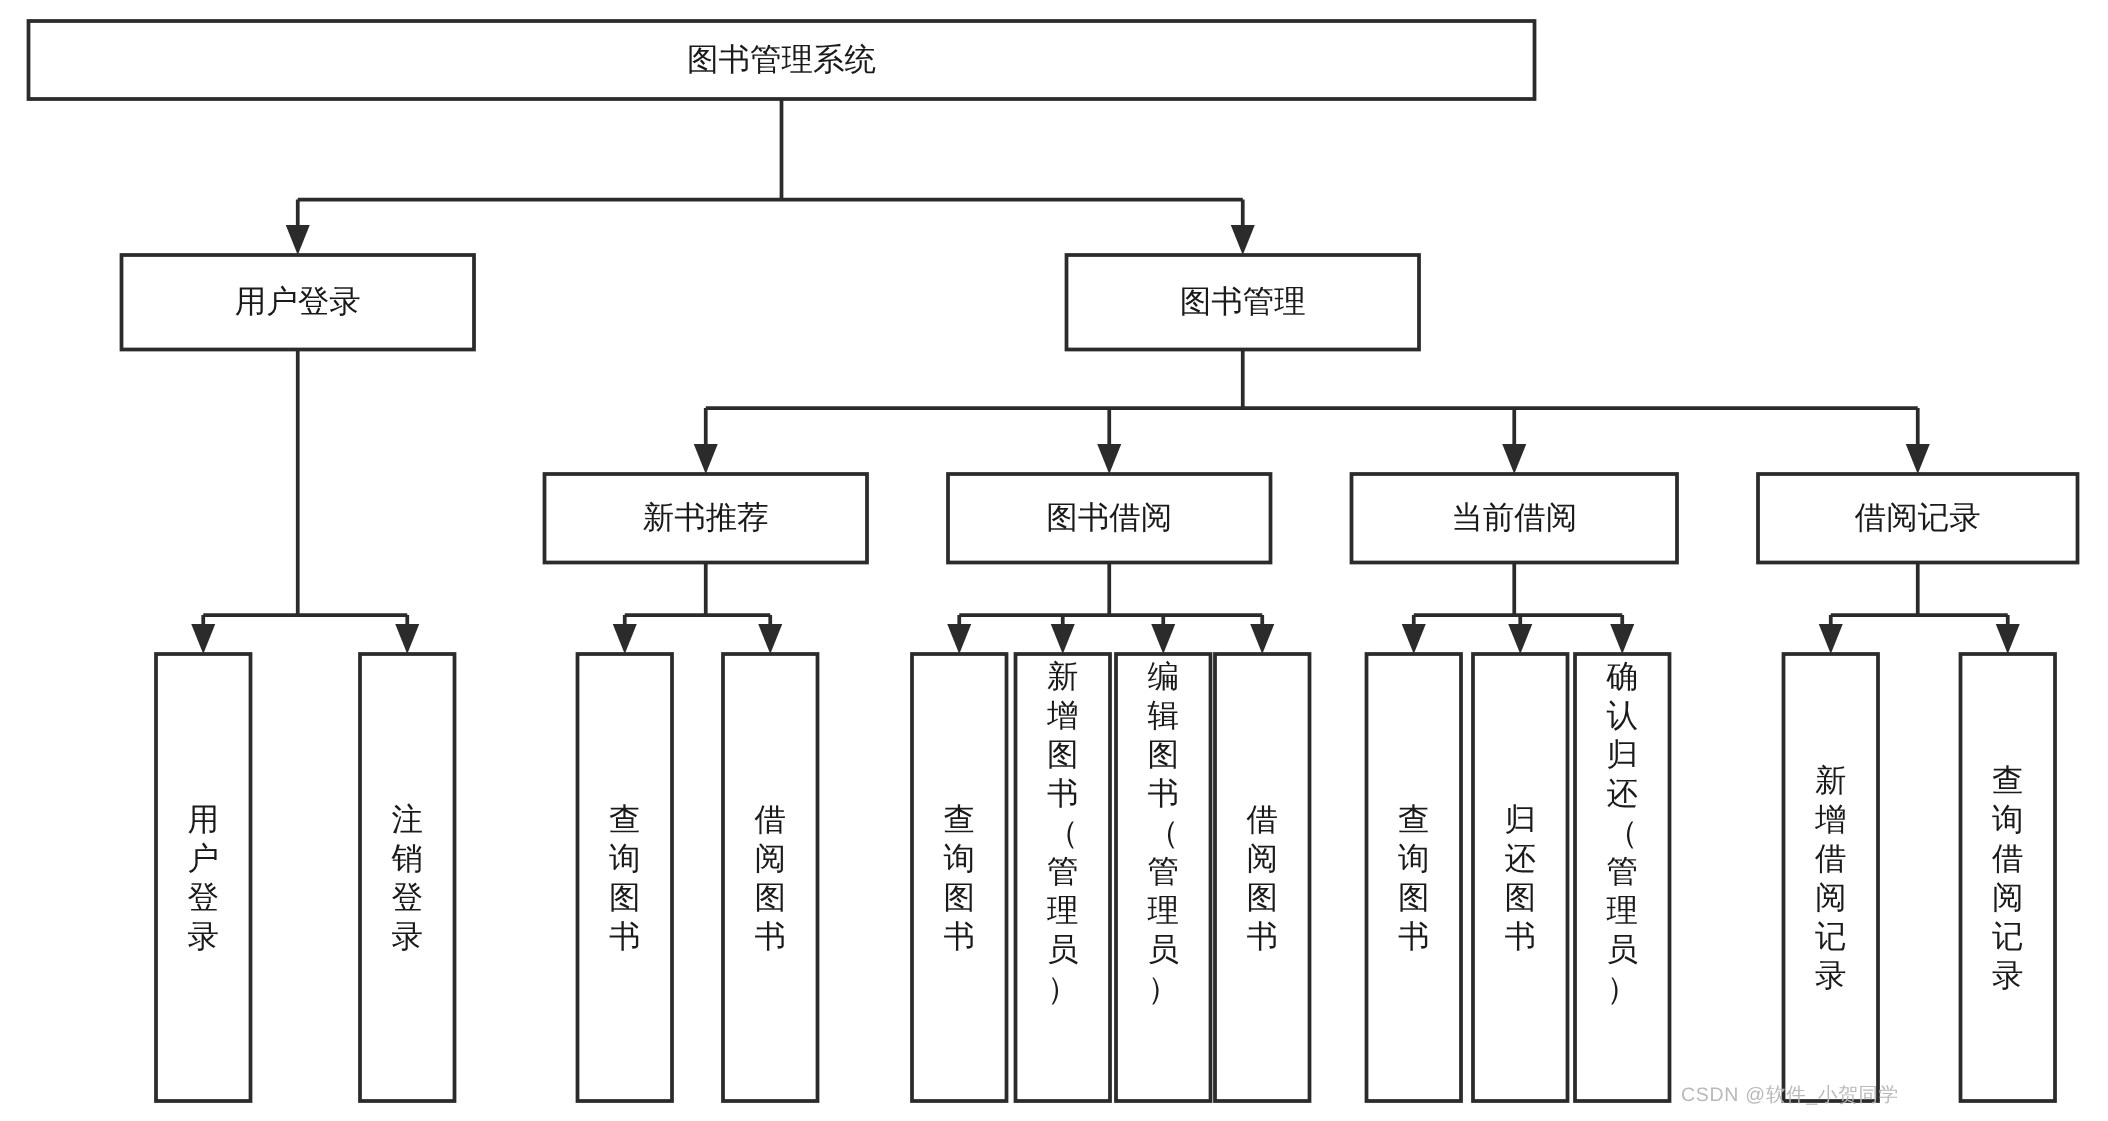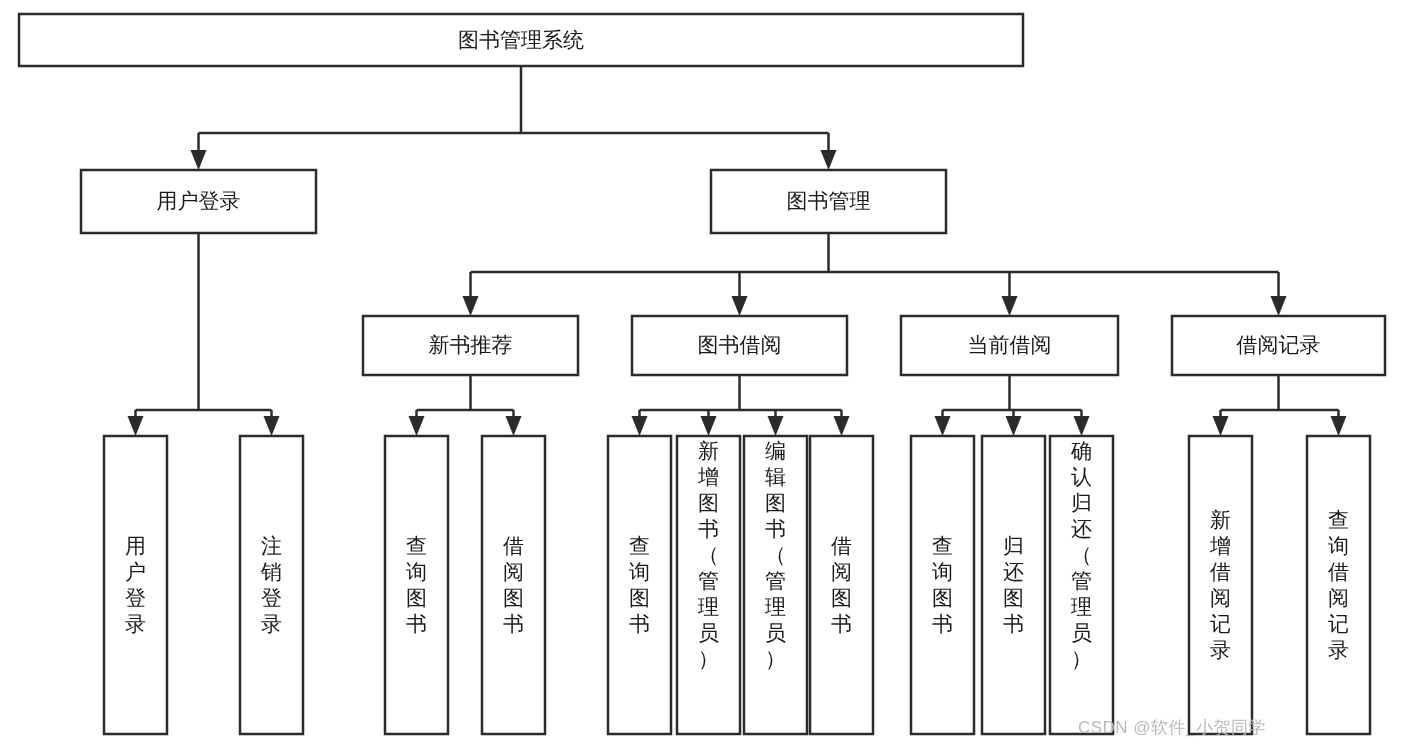--- a/index.html
+++ b/index.html
@@ -47,21 +47,21 @@
     font-family: "Liberation Sans", "DejaVu Sans", sans-serif;
     font-size: 21px;
     fill: #1a1a1a;
     text-anchor: middle;
   }
   .watermark {
     position: absolute;
     right: 8px;
     bottom: 8px;
     font-family: "Liberation Sans", "DejaVu Sans", sans-serif;
-    font-size: 17px;
+    font-size: 13px;
     color: #b9b9b9;
     white-space: nowrap;
     letter-spacing: 0.5px;
   }
 </style>
 </head>
 <body>
 
 <div id="diagram-root">
   <svg id="diagram-svg" width="1405" height="747" viewBox="0 0 1405 747" xmlns="http://www.w3.org/2000/svg">

